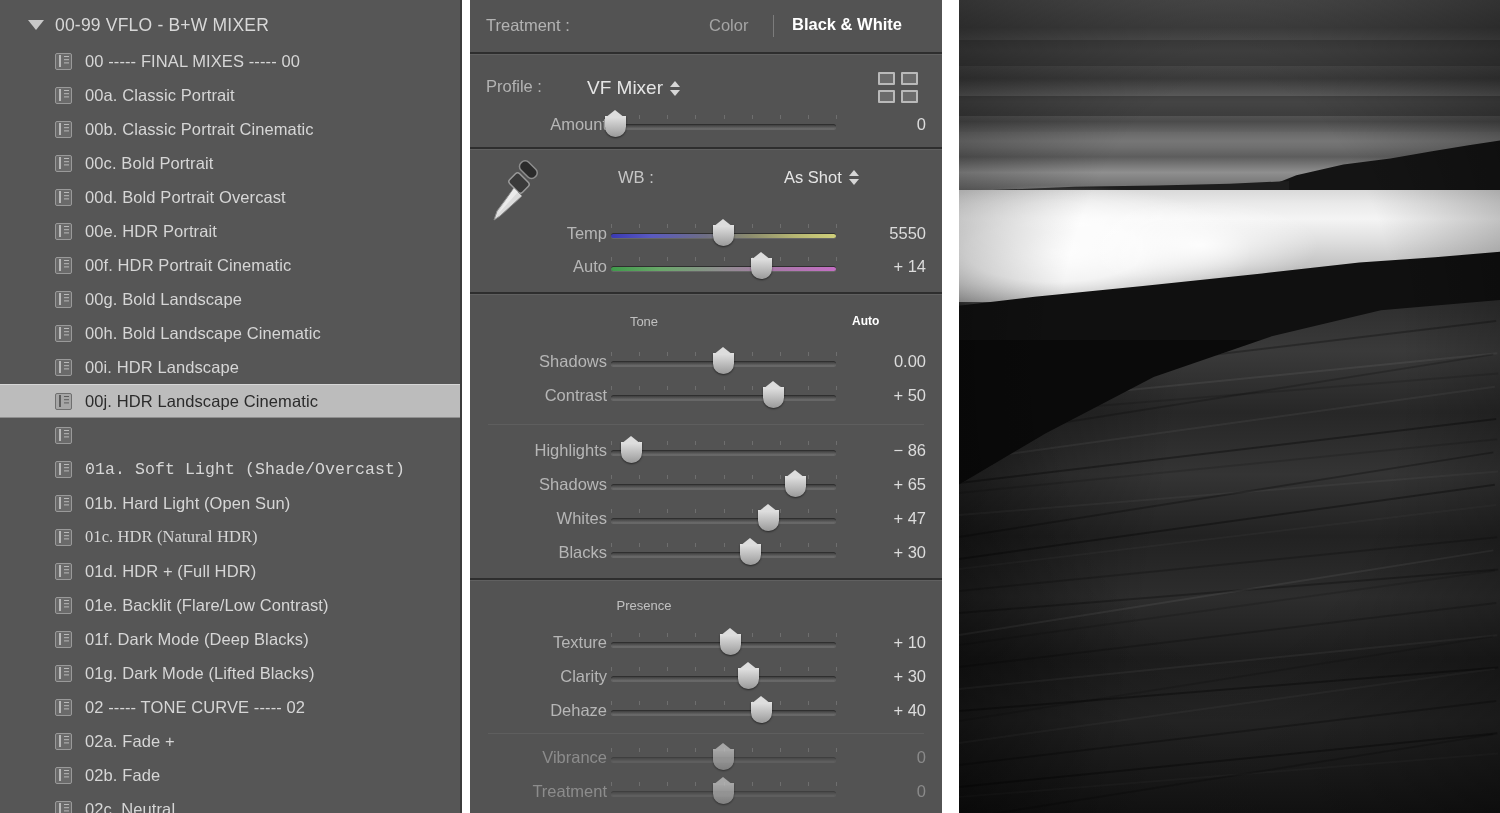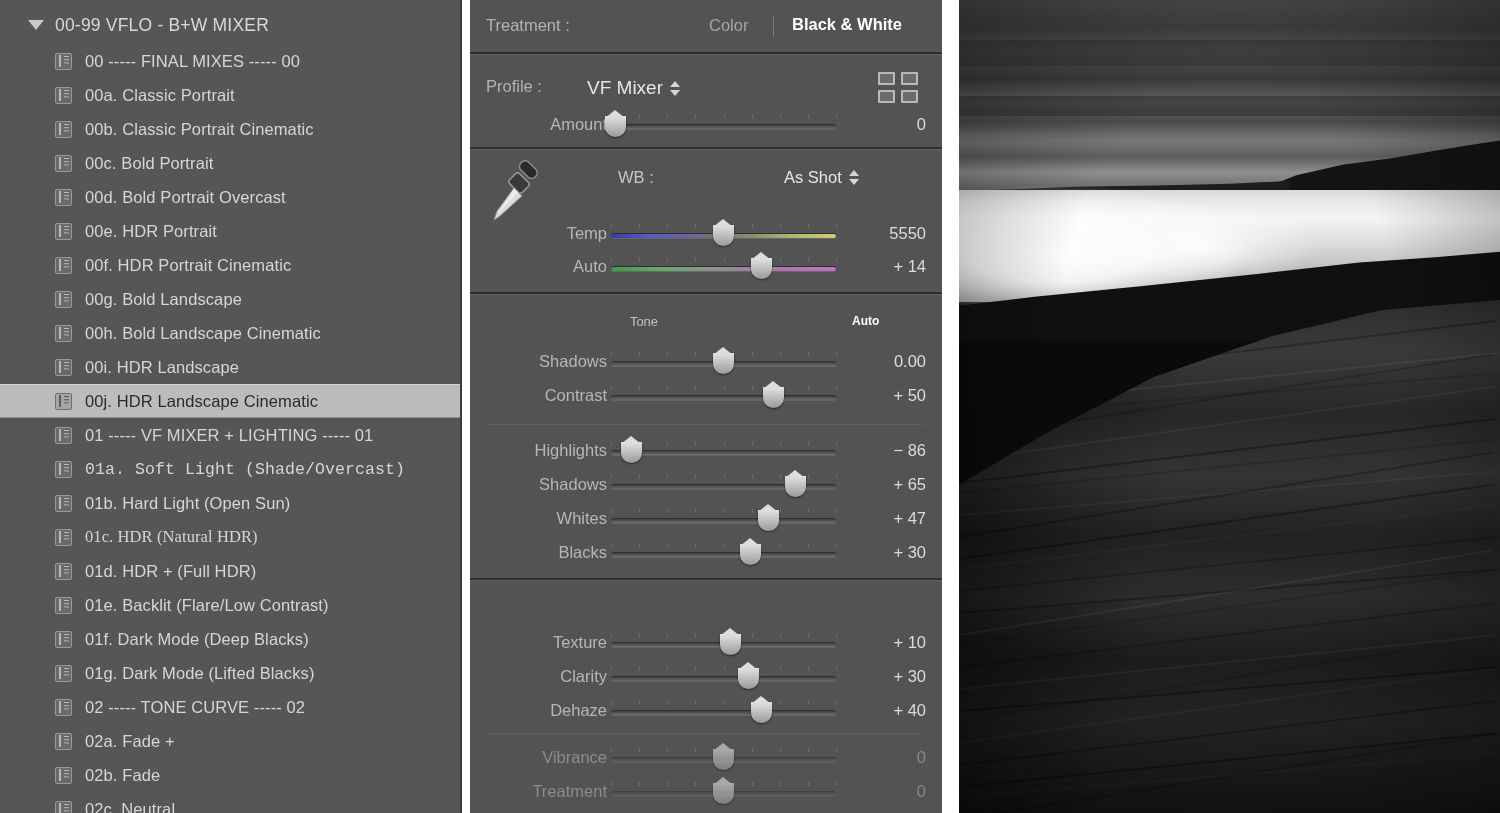--- a/index.html
+++ b/index.html
@@ -275,21 +275,20 @@
         <div class="preset-row" style="top: 350px;">
           <div class="picon"></div>
           <div class="plabel">00i. HDR Landscape</div>
         </div>
         <div class="preset-row sel" style="top: 384px;">
           <div class="picon"></div>
           <div class="plabel">00j. HDR Landscape Cinematic</div>
         </div>
         <div class="preset-row" style="top: 418px;">
           <div class="picon"></div>
-          <div class="plabel">01 ----- VF MIXER + LIGHTING ----- 01</div>
         </div>
         <div class="preset-row" style="top: 452px; font-family: Liberation Mono, monospace;">
           <div class="picon"></div>
           <div class="plabel">01a. Soft Light (Shade/Overcast)</div>
         </div>
         <div class="preset-row" style="top: 486px;">
           <div class="picon"></div>
           <div class="plabel">01b. Hard Light (Open Sun)</div>
         </div>
         <div class="preset-row" style="top: 520px; font-family: Liberation Serif, serif;">
@@ -528,20 +527,21 @@
             <i style="left: 87.5%;"></i>
             <i style="left: 100%;"></i>
           </div>
           <div class="handle" style="left: 280.5px;"></div>
           <div class="snum">+ 30</div>
         </div>
       </div>
 
     <div class="hr" style="top:578px;"></div>
 
+    <div class="sect-title" style="top:598px;">Presence</div>
     <div id="presence-sliders">
         <div class="srow" style="top: 631px;">
           <div class="name">Texture</div>
           <div class="track"></div>
           <div class="ticks">
             <i style="left: 0%;"></i>
             <i style="left: 12.5%;"></i>
             <i style="left: 25%;"></i>
             <i style="left: 37.5%;"></i>
             <i style="left: 50%;"></i>

